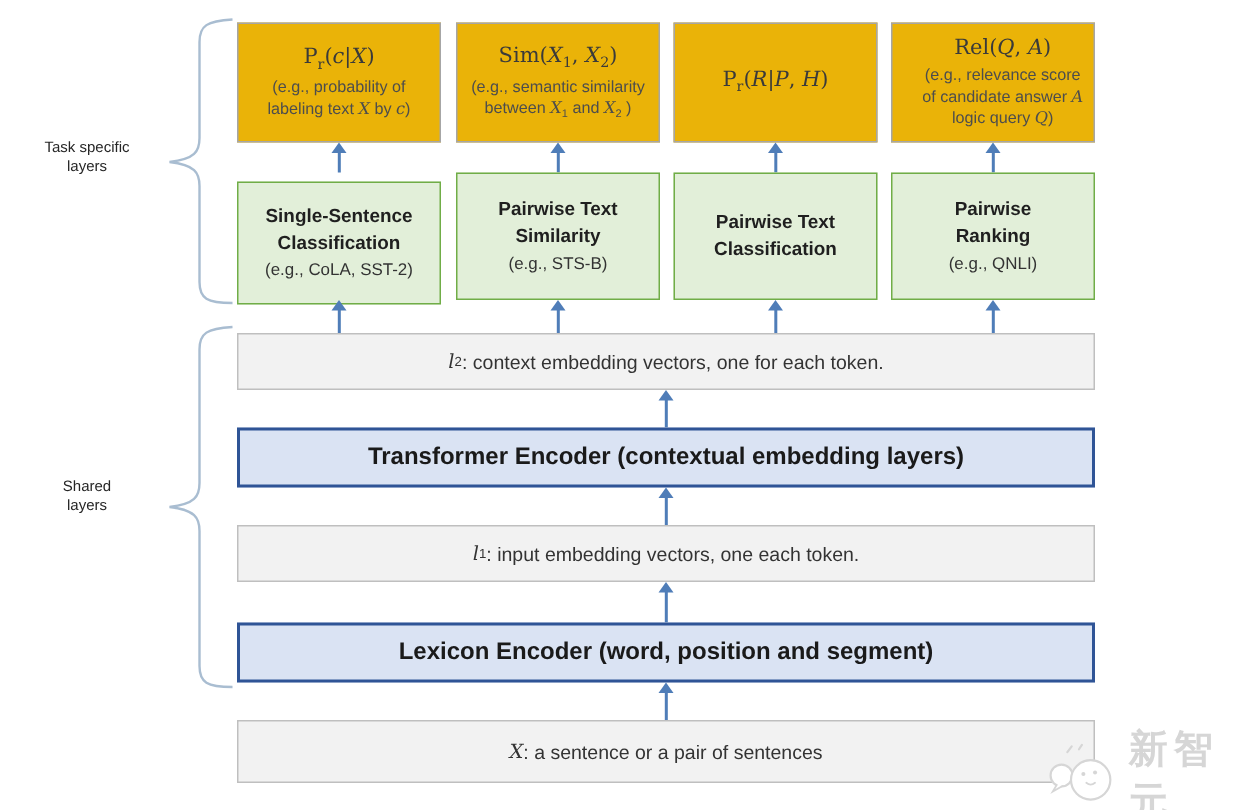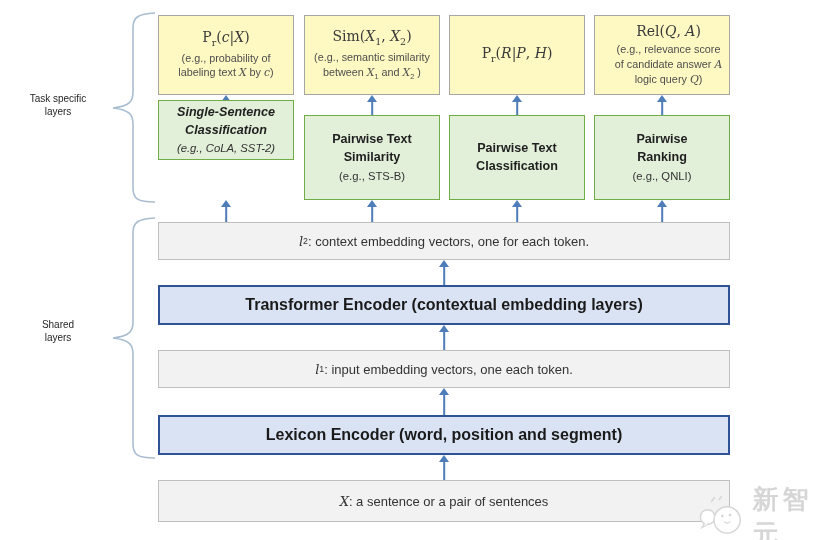--- a/index.html
+++ b/index.html
@@ -1,21 +1,21 @@
 <!DOCTYPE html>
 <html><head>
 <meta charset="utf-8">
 <style>
   html,body{margin:0;padding:0;background:#fff;}
   .canvas{position:relative;width:840px;height:540px;background:#ffffff;overflow:hidden;
           font-family:"Liberation Sans","DejaVu Sans",sans-serif;}
   .abs{position:absolute;box-sizing:border-box;}
 
   
-  .outbox{background:#fef9c3;border:1px solid #a6a6a6;display:flex;flex-direction:column;
+  .outbox{background:#eab308;border:1px solid #a6a6a6;display:flex;flex-direction:column;
           align-items:center;justify-content:center;text-align:center;padding:3px 5px;}
   .box-title{font-family:"DejaVu Serif","Liberation Serif",serif;font-size:14px;color:#3a3a3a;line-height:1.25;}
   .box-desc{font-size:10.8px;color:#4d4d4d;line-height:1.34;margin-top:2px;}
   .rich i{font-family:"DejaVu Serif","Liberation Serif",serif;font-style:italic;}
   sub{font-size:68%;}
 
   
   .greenbox{background:#e2efd9;border:1.6px solid #70ad47;display:flex;flex-direction:column;
             align-items:center;justify-content:center;text-align:center;padding:4px 5px;}
   .g-title{font-weight:bold;font-size:12.6px;color:#1f1f1f;line-height:1.4;}
@@ -87,21 +87,21 @@
     </div>
   <div class="arrow" style="left:511px;top:95px;height:20px;">
       <span class="head"></span>
       <span class="stem"></span>
     </div>
   <div class="arrow" style="left:656px;top:95px;height:20px;">
       <span class="head"></span>
       <span class="stem"></span>
     </div>
 
-  <div class="abs greenbox" style="left:158px;top:100px;width:136px;height:60px;font-style:italic;">
+  <div class="abs greenbox" style="left:158px;top:121px;width:136px;height:82px;">
     <div class="g-title">
       <span>Single-Sentence</span><br>
       <span>Classification</span>
     </div>
     <div class="g-ex">(e.g., CoLA, SST-2)</div>
   </div>
   <div class="abs greenbox" style="left:304px;top:115px;width:136px;height:85px;">
     <div class="g-title">
       <span>Pairwise Text</span><br>
       <span>Similarity</span>

